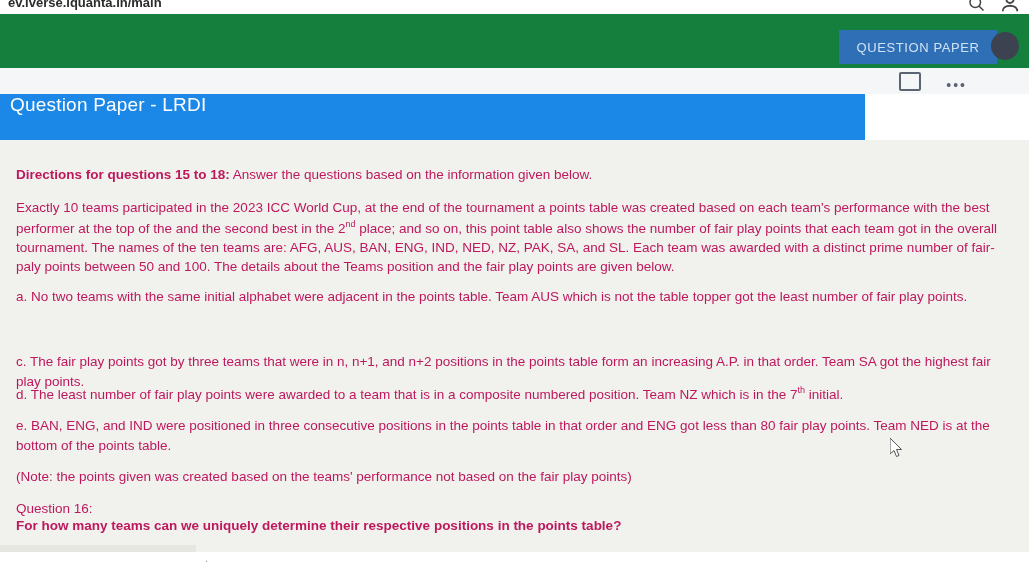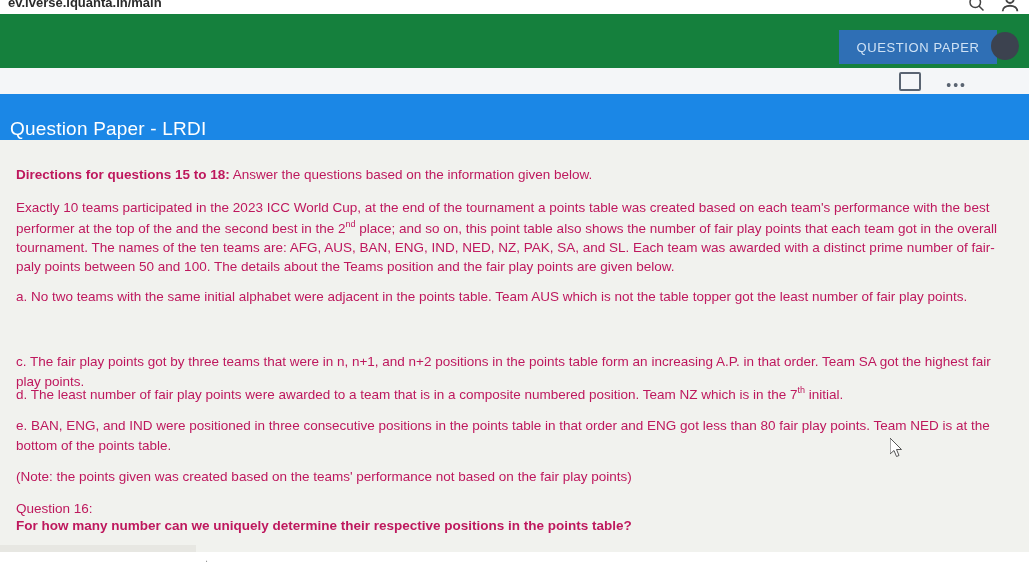--- a/index.html
+++ b/index.html
@@ -113,25 +113,25 @@
     top: 9px;
     font-size: 14px;
     color: #5a6472;
     letter-spacing: 2px;
   }
 
   
   .title-bar {
     position: absolute;
     top: 94px; left: 0;
-    width: 1029px;
+    width: 865px;
     height: 46px;
     background: #1b87e6;
     display: flex;
-    align-items: flex-end;
+    align-items: flex-start;
   }
   .title-bar-text {
     color: #ffffff;
     font-size: 19px;
     margin-left: 10px;
     letter-spacing: 0.2px;
   }
 
   
   .content {
@@ -252,21 +252,21 @@
     <div class="para cond-a">a. No two teams with the same initial alphabet were adjacent in the points table. Team AUS which is not the table topper got the least number of fair play points.</div>
     <div class="para cond-c">c. The fair play points got by three teams that were in n, n+1, and n+2 positions in the points table form an increasing A.P. in that order. Team SA got the highest fair play points.</div>
 
     <div class="para cond-d">
       <span>d. The least number of fair play points were awarded to a team that is in a composite numbered position. Team NZ which is in the 7</span><sup>th</sup><span> initial.</span>
     </div>
 
     <div class="para cond-e">e. BAN, ENG, and IND were positioned in three consecutive positions in the points table in that order and ENG got less than 80 fair play points. Team NED is at the bottom of the points table.</div>
     <div class="para note">(Note: the points given was created based on the teams' performance not based on the fair play points)</div>
     <div class="para q-label">Question 16:</div>
-    <div class="para q-text">For how many number can we uniquely determine their respective positions in the points table?</div>
+    <div class="para q-text">For how many teams can we uniquely determine their respective positions in the points table?</div>
   </div>
 </div>
 
 <svg class="cursor" style="left:890px; top:438px;" viewBox="0 0 14 20">
   <polygon points="0,0 0,16 4,12.5 6.5,18.5 9,17.5 6.5,11.5 11.5,11.5" fill="#ffffff" stroke="#555" stroke-width="1"></polygon>
 </svg>
 
 <div class="scroll-divider"></div>
 <div class="bottom-strip">
   <div class="bottom-mark">.</div>

